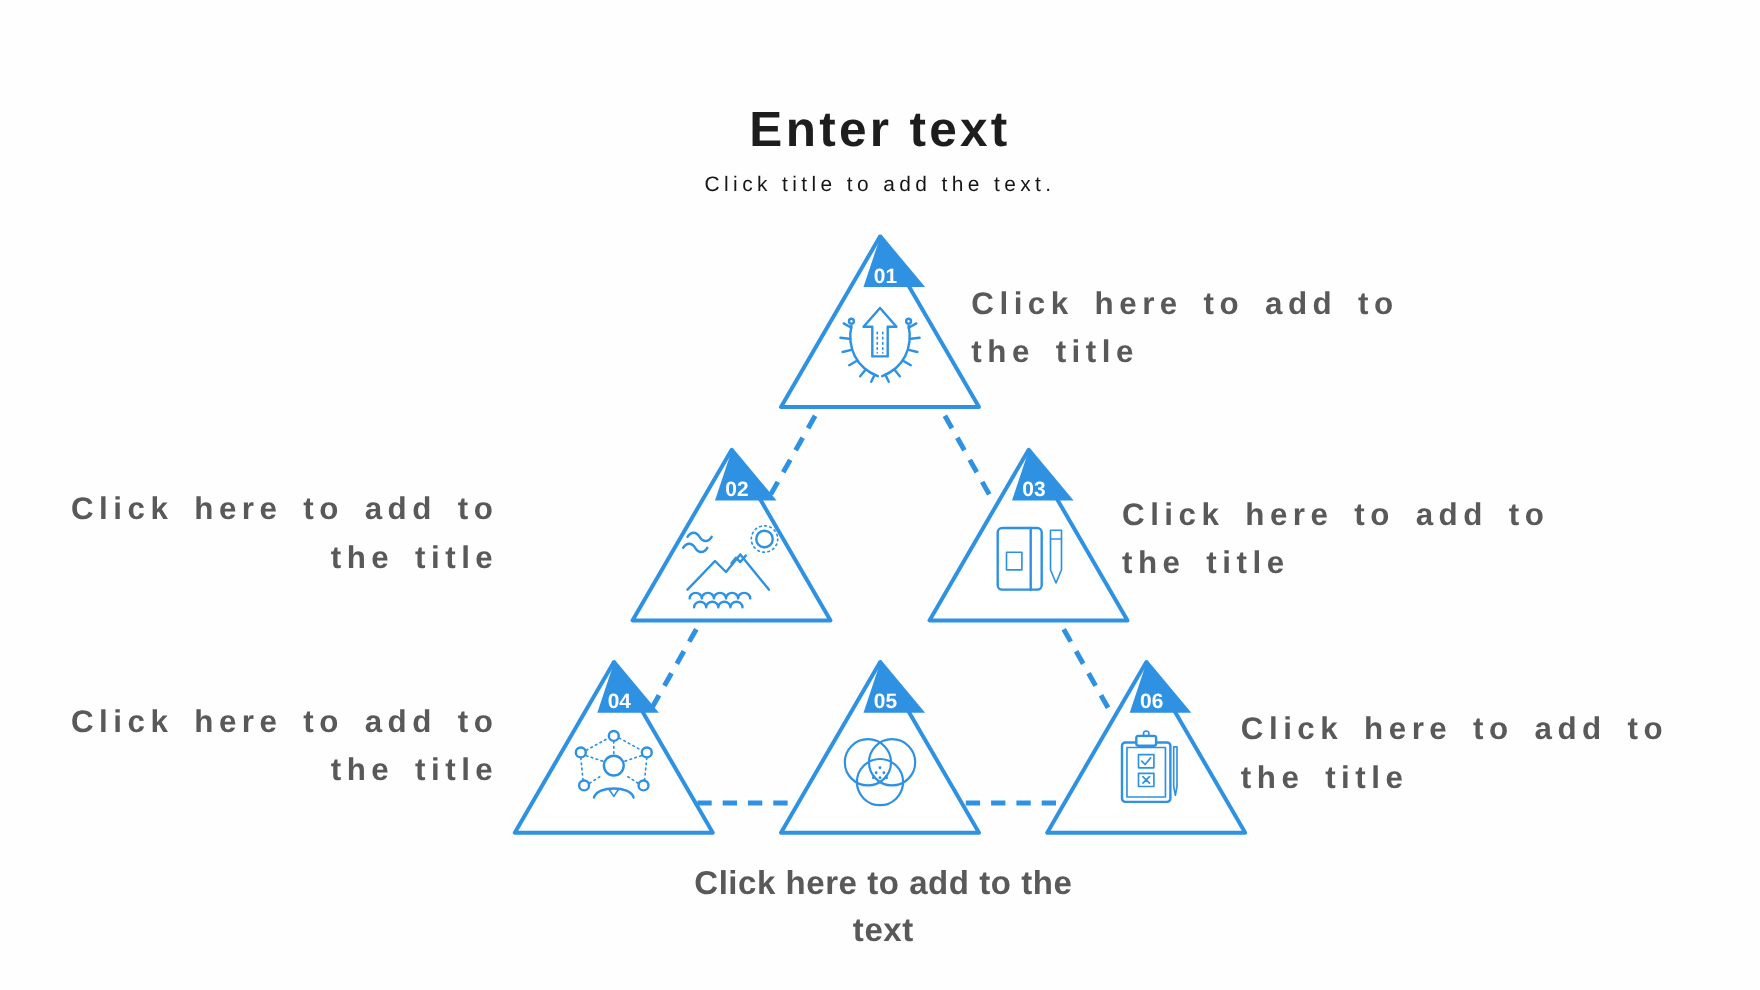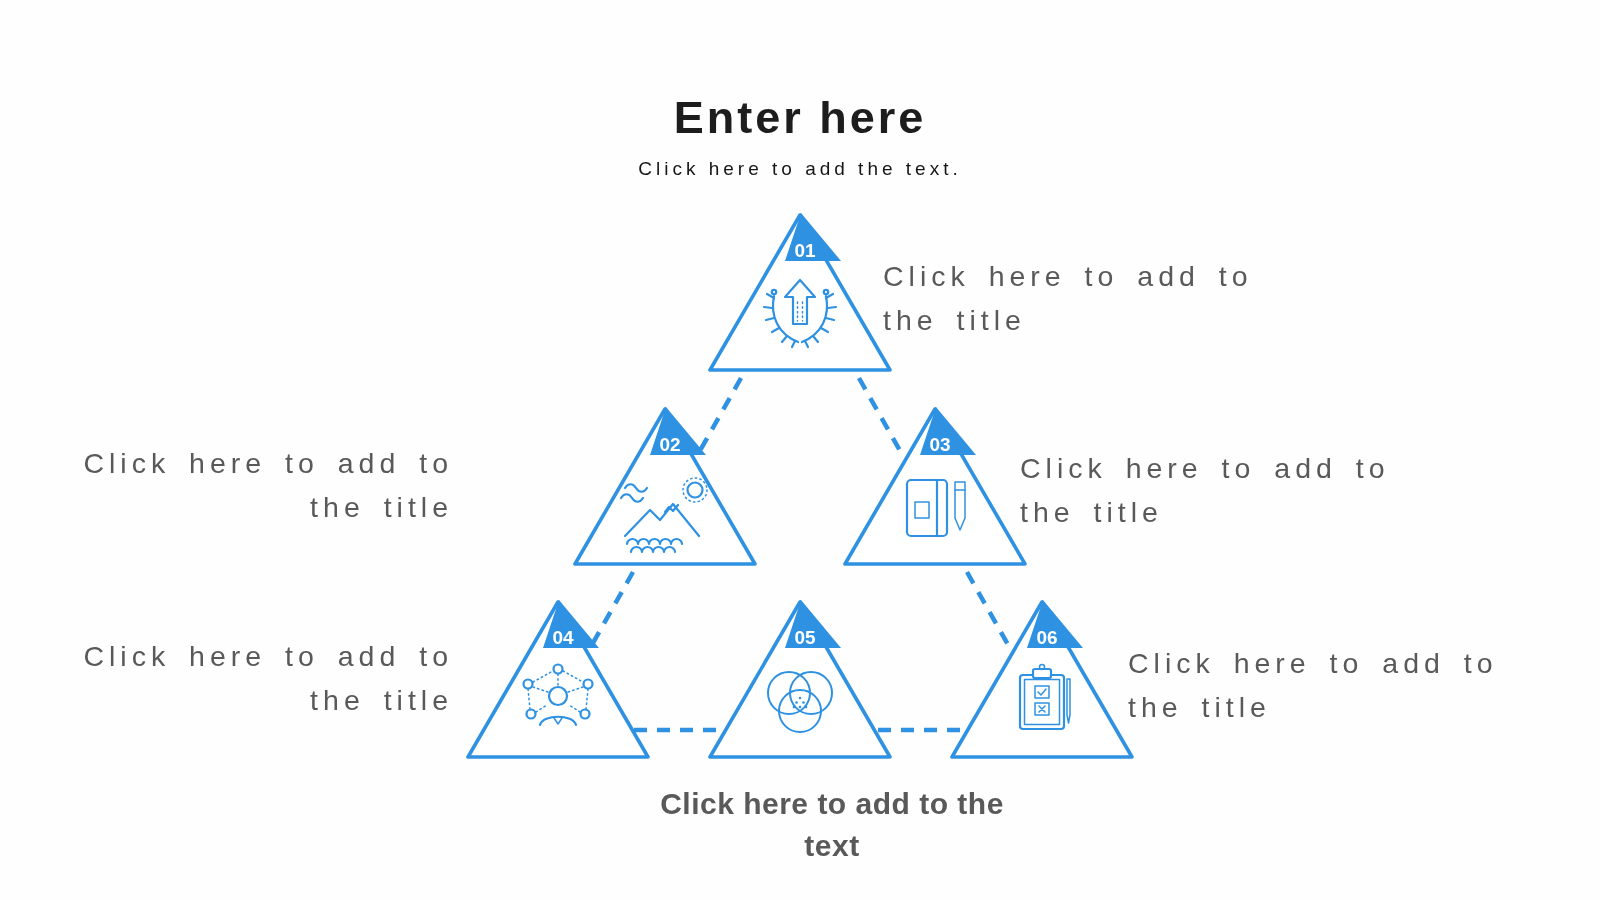--- a/index.html
+++ b/index.html
@@ -17,41 +17,41 @@
   .diagram-svg { position:absolute; left:0; top:0; }
   .tri-outline { fill:#ffffff; stroke:#2e91e2; stroke-width:3.6; stroke-linejoin:round; }
   .badge { fill:#2e91e2; }
   .badge-num { font-family:"Liberation Sans", sans-serif; font-size:19px; font-weight:bold; fill:#ffffff; }
   .dash { stroke:#2e91e2; stroke-width:4.5; stroke-dasharray:13 10; fill:none; }
   .icon { stroke:#2e91e2; stroke-width:2.2; fill:none; stroke-linecap:round; stroke-linejoin:round; }
   .icon .thin { stroke-width:1.5; }
   .icon .dot { fill:#2e91e2; stroke:none; }
   .icon .dotted { stroke-dasharray:1.5 3.2; stroke-width:1.5; }
   .side-label {
-    position:absolute; font-size:28.5px; font-weight:normal; color:#595959;
+    position:absolute; font-size:28.5px; font-weight:bold; color:#595959;
     letter-spacing:5px; word-spacing:6px; line-height:44px;
   }
   .label-1 { left:883px; top:254px; width:440px; text-align:left; }
   .label-2 { left:13px;  top:441px; width:440px; text-align:right; }
   .label-3 { left:1020px;top:446px; width:440px; text-align:left; }
   .label-4 { left:13px;  top:634px; width:440px; text-align:right; }
   .label-6 { left:1128px;top:641px; width:440px; text-align:left; }
   .bottom-label {
-    position:absolute; left:582px; top:783px; width:500px; text-align:center;
+    position:absolute; left:553px; top:783px; width:500px; text-align:center;
     font-size:30px; font-weight:bold; color:#595959; letter-spacing:0.5px; line-height:42px;
   }
 </style>
 </head>
 <body>
 
 <div class="slide">
 
   <div class="header">
-    <h1 class="title">Enter here</h1>
-    <p class="subtitle">Click here to add the text.</p>
+    <h1 class="title">Enter text</h1>
+    <p class="subtitle">Click title to add the text.</p>
   </div>
 
   <svg class="diagram-svg" width="1600" height="900" viewBox="0 0 1600 900">
 
     <line class="dash" x1="741" y1="378" x2="697" y2="456"></line>
     <line class="dash" x1="859" y1="378" x2="903" y2="456"></line>
     <line class="dash" x1="633" y1="572" x2="589" y2="650"></line>
     <line class="dash" x1="967" y1="572" x2="1011" y2="650"></line>
     <line class="dash" x1="634" y1="730" x2="722" y2="730"></line>
     <line class="dash" x1="878" y1="730" x2="966" y2="730"></line>

